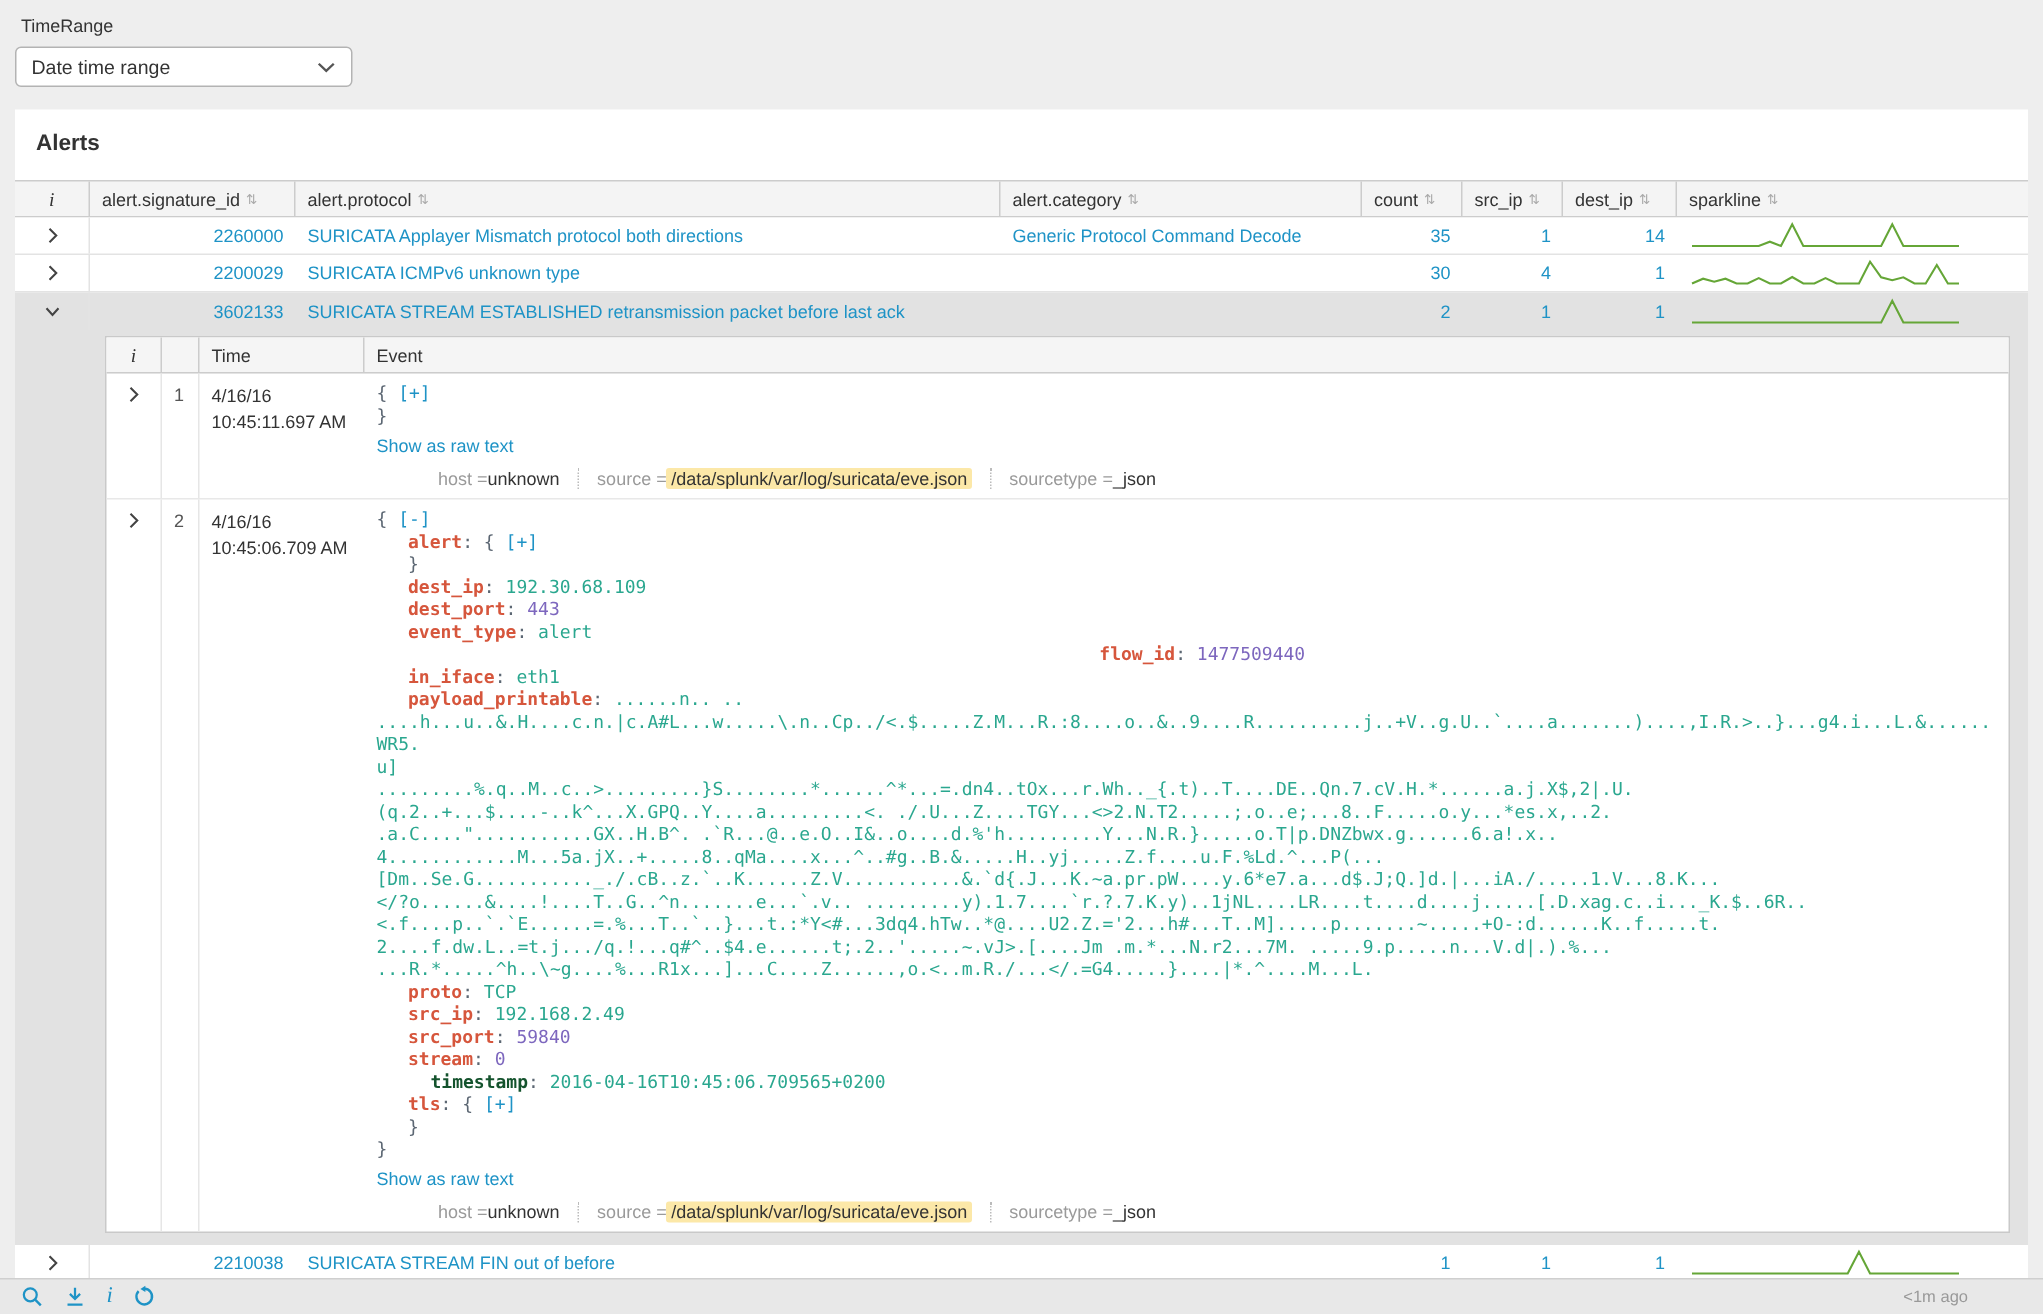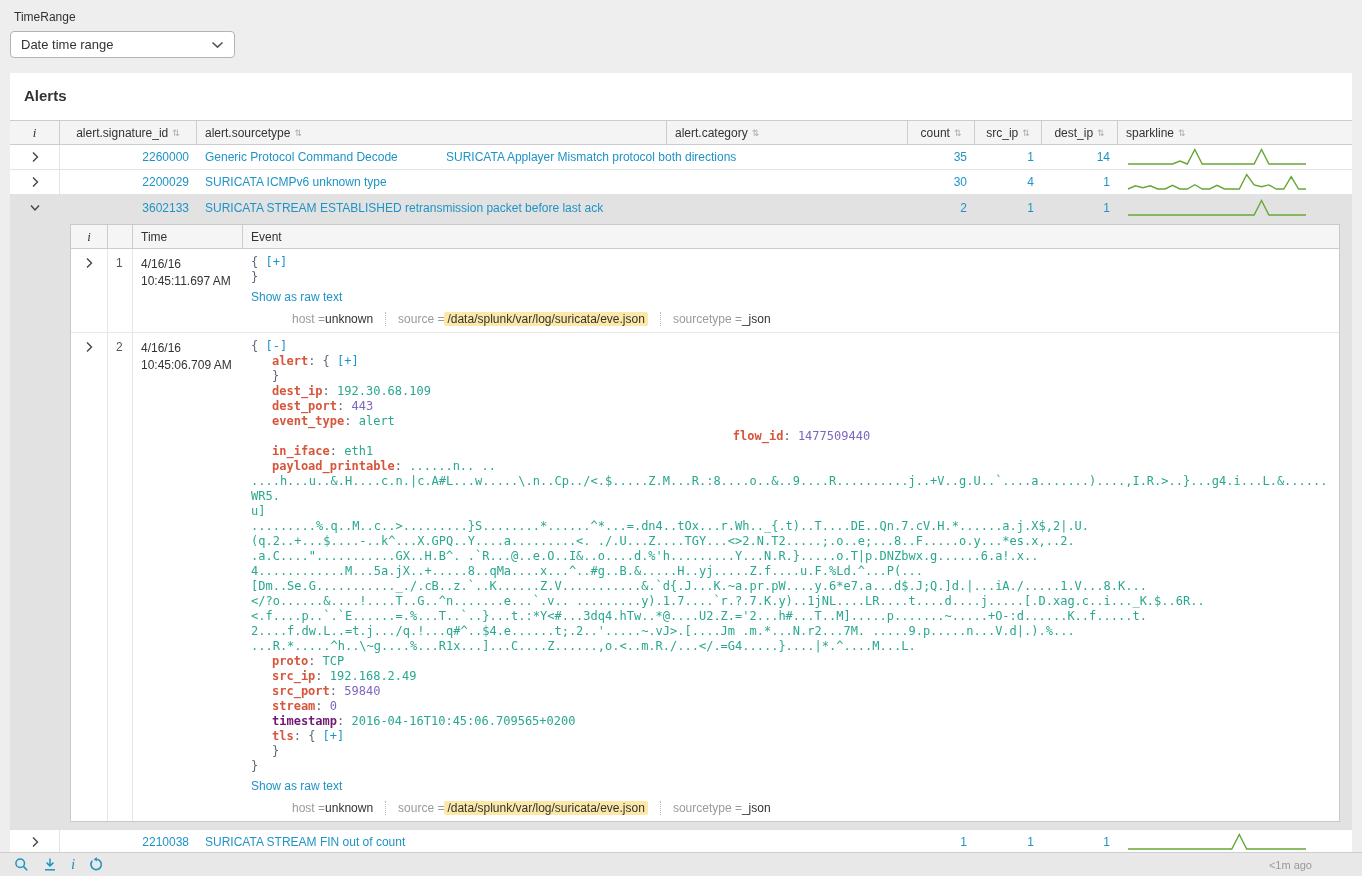--- a/index.html
+++ b/index.html
@@ -11,21 +11,21 @@
            background:#fff; border:1px solid #b3b3b3; border-radius:4px;
            font-size:13px; color:#333; cursor:pointer; }
   .panel { margin:15px 10px 0 10px; background:#fff; min-height:781px; }
   .panel-title { padding:14px 0 16px 14px; font-size:15px; font-weight:bold; color:#333; }
   
   .thead { display:flex; background:#f4f4f4; border-top:1px solid #ccc;
            border-bottom:1px solid #ccc; height:25px; align-items:center; }
   .thead .hc { height:100%; display:flex; align-items:center; padding:0 8px;
                border-right:1px solid #ccc; color:#333; white-space:nowrap; }
   .thead .hc:last-child { border-right:none;text-align:right; }
-  .hc.right { justify-content:center; }
+  .hc.right { justify-content:flex-start; }
   .caret { font-size:9px; color:#aaa; margin-left:4px; }
   .serifi { font-family:"Liberation Serif", serif; font-style:italic; font-size:13px; }
   .trow { display:flex; height:25px; align-items:center; border-bottom:1px solid #e3e3e3;
           background:#fff; cursor:pointer; }
   .trow.expanded { background:#e2e2e2; border-bottom:none; }
   .tc { padding:0 8px; white-space:nowrap; overflow:hidden; display:flex; align-items:center; height:100%; }
   .tc.right { justify-content:flex-end; }
   .tc.c-info { border-right:1px solid #e3e3e3; justify-content:center; }
   a.lnk, .lnk { color:#1e93c6; text-decoration:none; cursor:pointer; }
   
@@ -77,21 +77,21 @@
   <div id="alerts-table">
       <div class="thead">
         <div class="hc" style="width: 50px; justify-content: center;">
           <span class="serifi">i</span>
         </div>
         <div class="hc right" style="width: 137px;">
           <span>alert.signature_id</span>
           <span class="caret">⇅</span>
         </div>
         <div class="hc" style="width: 470px;">
-          <span>alert.sourcetype</span>
+          <span>alert.protocol</span>
           <span class="caret">⇅</span>
         </div>
         <div class="hc" style="width: 241px;">
           <span>alert.category</span>
           <span class="caret">⇅</span>
         </div>
         <div class="hc right" style="width: 67px;">
           <span>count</span>
           <span class="caret">⇅</span>
         </div>
@@ -110,25 +110,25 @@
       </div>
       <div class="trow">
         <div class="tc c-info" style="width: 50px;">
           <svg width="12" height="12" viewBox="0 0 12 12" class="chev">
             <polyline points="4,1.5 8.5,6 4,10.5" fill="none" stroke="#444" stroke-width="1.4"></polyline>
           </svg>
         </div>
         <div class="tc right" style="width: 137px;">
           <span class="lnk">2260000</span>
         </div>
+        <div class="tc" style="width: 470px;">
+          <span class="lnk">SURICATA Applayer Mismatch protocol both directions</span>
+        </div>
         <div class="tc" style="width: 241px;">
           <span class="lnk">Generic Protocol Command Decode</span>
-        </div>
-        <div class="tc" style="width: 470px;">
-          <span class="lnk">SURICATA Applayer Mismatch protocol both directions</span>
         </div>
         <div class="tc right" style="width: 67px;">
           <span class="lnk">35</span>
         </div>
         <div class="tc right" style="width: 67px;">
           <span class="lnk">1</span>
         </div>
         <div class="tc right" style="width: 76px;">
           <span class="lnk">14</span>
         </div>
@@ -262,21 +262,21 @@
                 <div class="jline wrap" style="padding-left: 0px;"><span style="color: rgb(42, 167, 143);">4............M...5a.jX..+.....8..qMa....x...^..#g..B.&amp;.....H..yj.....Z.f....u.F.%Ld.^...P(...</span></div>
                 <div class="jline wrap" style="padding-left: 0px;"><span style="color: rgb(42, 167, 143);">[Dm..Se.G..........._./.cB..z.`..K......Z.V...........&amp;.`d{.J...K.~a.pr.pW....y.6*e7.a...d$.J;Q.]d.|...iA./.....1.V...8.K...</span></div>
                 <div class="jline wrap" style="padding-left: 0px;"><span style="color: rgb(42, 167, 143);">&lt;/?o......&amp;....!....T..G..^n.......e...`.v.. .........y).1.7....`r.?.7.K.y)..1jNL....LR....t....d....j.....[.D.xag.c..i..._K.$..6R..</span></div>
                 <div class="jline wrap" style="padding-left: 0px;"><span style="color: rgb(42, 167, 143);">&lt;.f....p..`.`E......=.%...T..`..}...t.:*Y&lt;#...3dq4.hTw..*@....U2.Z.='2...h#...T..M].....p.......~.....+O-:d......K..f.....t.</span></div>
                 <div class="jline wrap" style="padding-left: 0px;"><span style="color: rgb(42, 167, 143);">2....f.dw.L..=t.j.../q.!...q#^..$4.e......t;.2..'.....~.vJ&gt;.[....Jm .m.*...N.r2...7M. .....9.p.....n...V.d|.).%...</span></div>
                 <div class="jline wrap" style="padding-left: 0px;"><span style="color: rgb(42, 167, 143);">...R.*.....^h..\~g....%...R1x...]...C....Z......,o.&lt;..m.R./...&lt;/.=G4.....}....|*.^....M...L.</span></div>
                 <div class="jline" style="padding-left: 21px;"><span class="jk" style="color: rgb(214, 86, 60);">proto</span><span style="color: rgb(92, 103, 115);">: </span><span style="color: rgb(42, 167, 143);">TCP</span></div>
                 <div class="jline" style="padding-left: 21px;"><span class="jk" style="color: rgb(214, 86, 60);">src_ip</span><span style="color: rgb(92, 103, 115);">: </span><span style="color: rgb(42, 167, 143);">192.168.2.49</span></div>
                 <div class="jline" style="padding-left: 21px;"><span class="jk" style="color: rgb(214, 86, 60);">src_port</span><span style="color: rgb(92, 103, 115);">: </span><span style="color: rgb(125, 103, 190);">59840</span></div>
                 <div class="jline" style="padding-left: 21px;"><span class="jk" style="color: rgb(214, 86, 60);">stream</span><span style="color: rgb(92, 103, 115);">: </span><span style="color: rgb(125, 103, 190);">0</span></div>
-                <div class="jline" style="padding-left: 21px;"><span class="jk" style="color: #701a75;">timestamp</span><span style="color: rgb(92, 103, 115);">: </span><span style="color: rgb(42, 167, 143);">2016-04-16T10:45:06.709565+0200</span></div>
+                <div class="jline" style="padding-left: 21px;"><span class="jk" style="color: #14532d; margin-left: 15px;">timestamp</span><span style="color: rgb(92, 103, 115);">: </span><span style="color: rgb(42, 167, 143);">2016-04-16T10:45:06.709565+0200</span></div>
                 <div class="jline" style="padding-left: 21px;"><span class="jk" style="color: rgb(214, 86, 60);">tls</span><span style="color: rgb(92, 103, 115);">: { </span><span class="lnk">[+]</span></div>
                 <div class="jline" style="padding-left: 21px;"><span style="color: rgb(92, 103, 115);">}</span></div>
                 <div class="jline" style="padding-left: 0px;"><span style="color: rgb(92, 103, 115);">}</span></div>
               </div><div class="rawlink">Show as raw text</div><div class="fields">
                 <span class="flabel">host = </span>
                 <span>unknown</span>
                 <span class="fsep"></span>
                 <span class="flabel">source = </span>
                 <span class="srcval" style="background: rgb(252, 232, 168);">/data/splunk/var/log/suricata/eve.json</span>
                 <span class="fsep"></span>
@@ -289,21 +289,21 @@
       <div class="trow">
         <div class="tc c-info" style="width: 50px;">
           <svg width="12" height="12" viewBox="0 0 12 12" class="chev">
             <polyline points="4,1.5 8.5,6 4,10.5" fill="none" stroke="#444" stroke-width="1.4"></polyline>
           </svg>
         </div>
         <div class="tc right" style="width: 137px;">
           <span class="lnk">2210038</span>
         </div>
         <div class="tc" style="width: 470px;">
-          <span class="lnk">SURICATA STREAM FIN out of count</span>
+          <span class="lnk">SURICATA STREAM FIN out of before</span>
         </div>
         <div class="tc" style="width: 241px;"></div>
         <div class="tc right" style="width: 67px;">
           <span class="lnk">1</span>
         </div>
         <div class="tc right" style="width: 67px;">
           <span class="lnk">1</span>
         </div>
         <div class="tc right" style="width: 76px;">
           <span class="lnk">1</span>

